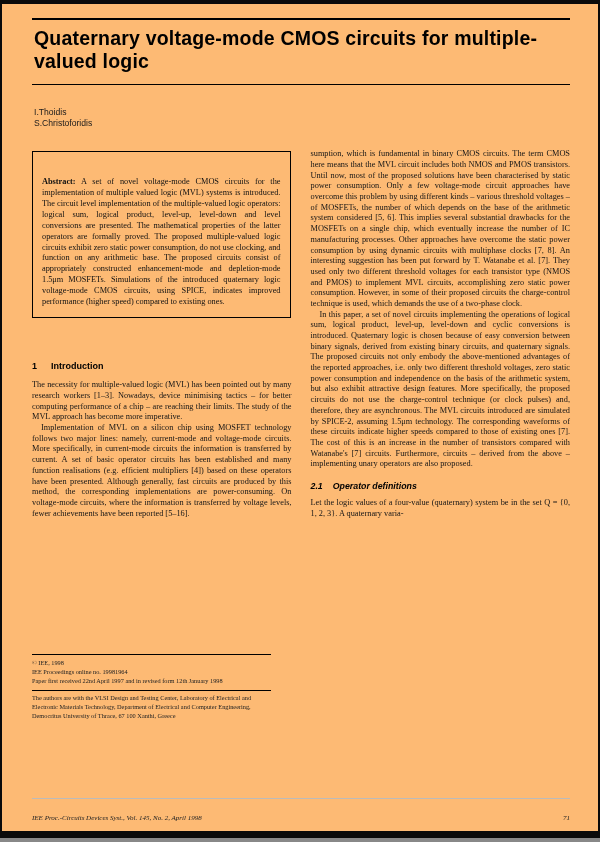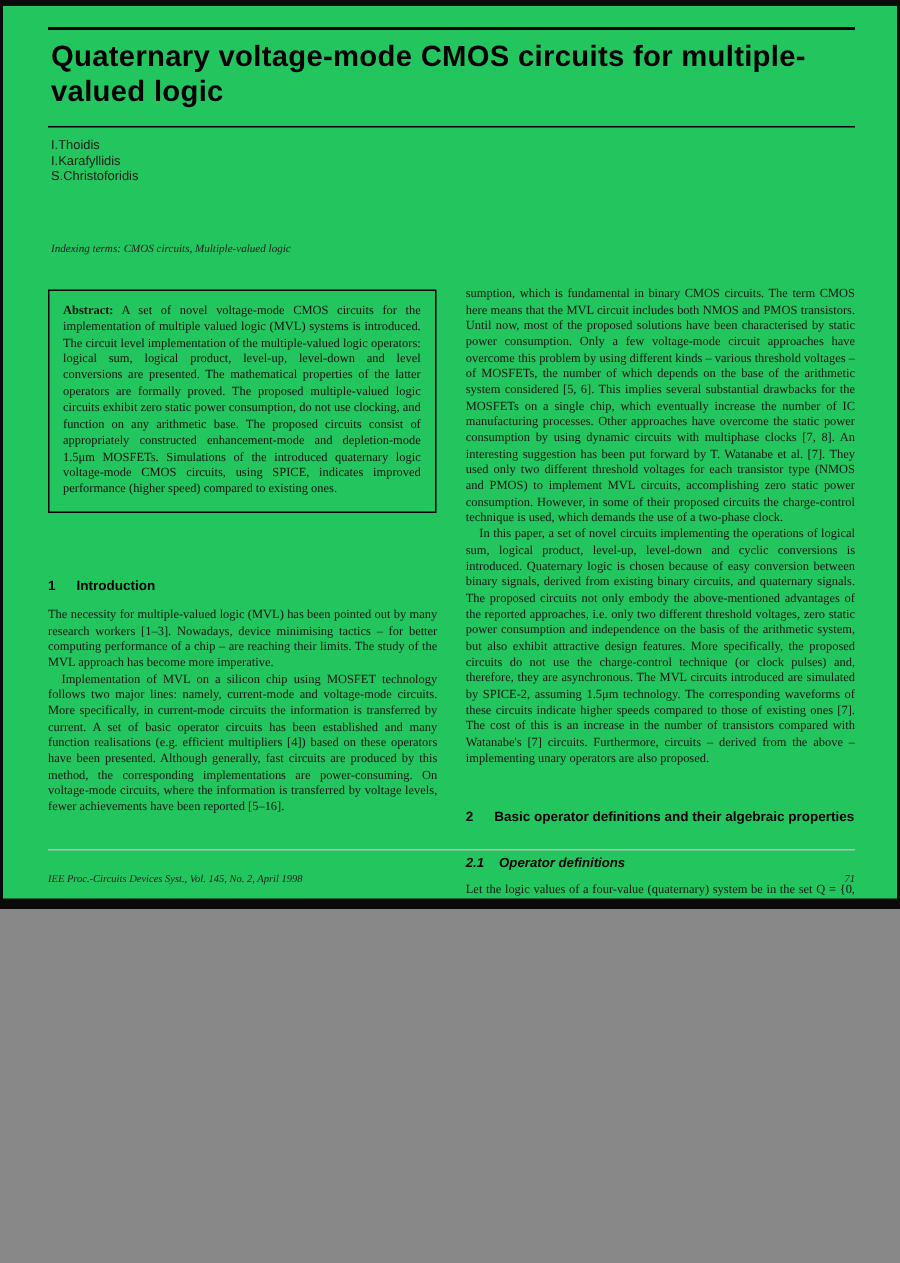--- a/index.html
+++ b/index.html
@@ -1,38 +1,38 @@
 <!DOCTYPE html>
 <html><head>
 <meta charset="utf-8">
 <style>
   html,body{margin:0;padding:0;background:#888;}
   .page{
-    width:600px;height:606px;box-sizing:border-box;background:#22c55e;
+    width:600px;height:838px;box-sizing:border-box;background:#fdba74;
     border:2px solid #0a0a0a;border-top-width:4px;border-bottom-width:7px;
     padding:14px 28px 0 30px;position:relative;
     font-family:"Liberation Serif",serif;color:#111;
     overflow:hidden;
   }
   .rule{height:2px;background:#000;}
   .rule.thin{height:1.4px;}
   h1.title{
     font-family:"Liberation Sans",sans-serif;font-weight:bold;
     font-size:19.5px;line-height:1.18;margin:7px 0 11px 2px;letter-spacing:.2px;color:#000;
   }
-  .authors{margin:6px 0 0 2px;font-family:"Liberation Sans",sans-serif;font-size:8.6px;line-height:1.22;color:#1a1a1a;}
+  .authors{margin:22px 0 0 2px;font-family:"Liberation Sans",sans-serif;font-size:8.6px;line-height:1.22;color:#1a1a1a;}
   .authors div{margin:0;}
   .indexing{margin:38px 0 0 2px;font-size:7.4px;font-style:italic;color:#222;}
   .columns{display:flex;gap:19px;margin-top:21px;height:571px;}
   .col{flex:1;min-width:0;display:flex;flex-direction:column;}
   p.body{font-size:8.3px;line-height:1.29;text-align:justify;margin:0;color:#151515;
          hyphens:auto;-webkit-hyphens:auto;}
   p.body.indent{text-indent:9px;}
   .abstract-box{
-    border:1.3px solid #000;padding:8px 9px 9px;margin:2px 1px 15px 0;
+    border:1.3px solid #000;padding:25px 9px 9px;margin:2px 1px 15px 0;
   }
   .abstract-box p{font-size:8.3px;line-height:1.31;text-align:justify;margin:0;}
   .abs-label{font-weight:bold;}
   h2.sec{
     font-family:"Liberation Sans",sans-serif;font-weight:bold;font-size:9px;
     margin:28px 0 8px;line-height:1.3;color:#000;
   }
   h2.sec .sec-num{margin-right:14px;}
   h3.subsec{
     font-family:"Liberation Sans",sans-serif;font-weight:bold;font-style:italic;
@@ -59,25 +59,23 @@
 <div class="page">
 
   <div class="rule"></div>
 
   <h1 class="title">Quaternary voltage-mode CMOS circuits for multiple-valued logic</h1>
 
   <div class="rule thin"></div>
 
   <div class="authors">
     <div>I.Thoidis</div>
-    <div>I.Karafyllidis</div>
     <div>S.Christoforidis</div>
   </div>
 
-  <div class="indexing">Indexing terms: CMOS circuits, Multiple-valued logic</div>
 
   <div class="columns">
 
     <div class="col">
 
       <div class="abstract-box">
         <p><span class="abs-label">Abstract:</span><span> A set of novel voltage-mode CMOS circuits for the implementation of multiple valued logic (MVL) systems is introduced. The circuit level implementation of the multiple-valued logic operators: logical sum, logical product, level-up, level-down and level conversions are presented. The mathematical properties of the latter operators are formally proved. The proposed multiple-valued logic circuits exhibit zero static power consumption, do not use clocking, and function on any arithmetic base. The proposed circuits consist of appropriately constructed enhancement-mode and depletion-mode 1.5μm MOSFETs. Simulations of the introduced quaternary logic voltage-mode CMOS circuits, using SPICE, indicates improved performance (higher speed) compared to existing ones.</span></p>
       </div>
 
       <h2 class="sec"><span class="sec-num">1</span><span class="sec-title">Introduction</span></h2>
@@ -93,21 +91,20 @@
         <p class="fn-line">The authors are with the VLSI Design and Testing Center, Laboratory of Electrical and Electronic Materials Technology, Department of Electrical and Computer Engineering, Democritus University of Thrace, 67 100 Xanthi, Greece</p>
       </div>
 
     </div>
 
     <div class="col">
 
       <p class="body">sumption, which is fundamental in binary CMOS circuits. The term CMOS here means that the MVL circuit includes both NMOS and PMOS transistors. Until now, most of the proposed solutions have been characterised by static power consumption. Only a few voltage-mode circuit approaches have overcome this problem by using different kinds – various threshold voltages – of MOSFETs, the number of which depends on the base of the arithmetic system considered [5, 6]. This implies several substantial drawbacks for the MOSFETs on a single chip, which eventually increase the number of IC manufacturing processes. Other approaches have overcome the static power consumption by using dynamic circuits with multiphase clocks [7, 8]. An interesting suggestion has been put forward by T. Watanabe et al. [7]. They used only two different threshold voltages for each transistor type (NMOS and PMOS) to implement MVL circuits, accomplishing zero static power consumption. However, in some of their proposed circuits the charge-control technique is used, which demands the use of a two-phase clock.</p>
       <p class="body indent">In this paper, a set of novel circuits implementing the operations of logical sum, logical product, level-up, level-down and cyclic conversions is introduced. Quaternary logic is chosen because of easy conversion between binary signals, derived from existing binary circuits, and quaternary signals. The proposed circuits not only embody the above-mentioned advantages of the reported approaches, i.e. only two different threshold voltages, zero static power consumption and independence on the basis of the arithmetic system, but also exhibit attractive design features. More specifically, the proposed circuits do not use the charge-control technique (or clock pulses) and, therefore, they are asynchronous. The MVL circuits introduced are simulated by SPICE-2, assuming 1.5μm technology. The corresponding waveforms of these circuits indicate higher speeds compared to those of existing ones [7]. The cost of this is an increase in the number of transistors compared with Watanabe's [7] circuits. Furthermore, circuits – derived from the above – implementing unary operators are also proposed.</p>
 
-      <h2 class="sec"><span class="sec-num">2</span><span class="sec-title">Basic operator definitions and their algebraic properties</span></h2>
 
       <h3 class="subsec"><span class="sec-num">2.1</span><span class="sec-title">Operator definitions</span></h3>
 
       <p class="body">Let the logic values of a four-value (quaternary) system be in the set Q = {0, 1, 2, 3}. A quaternary varia-</p>
 
     </div>
 
   </div>
 
   <div class="footer">

